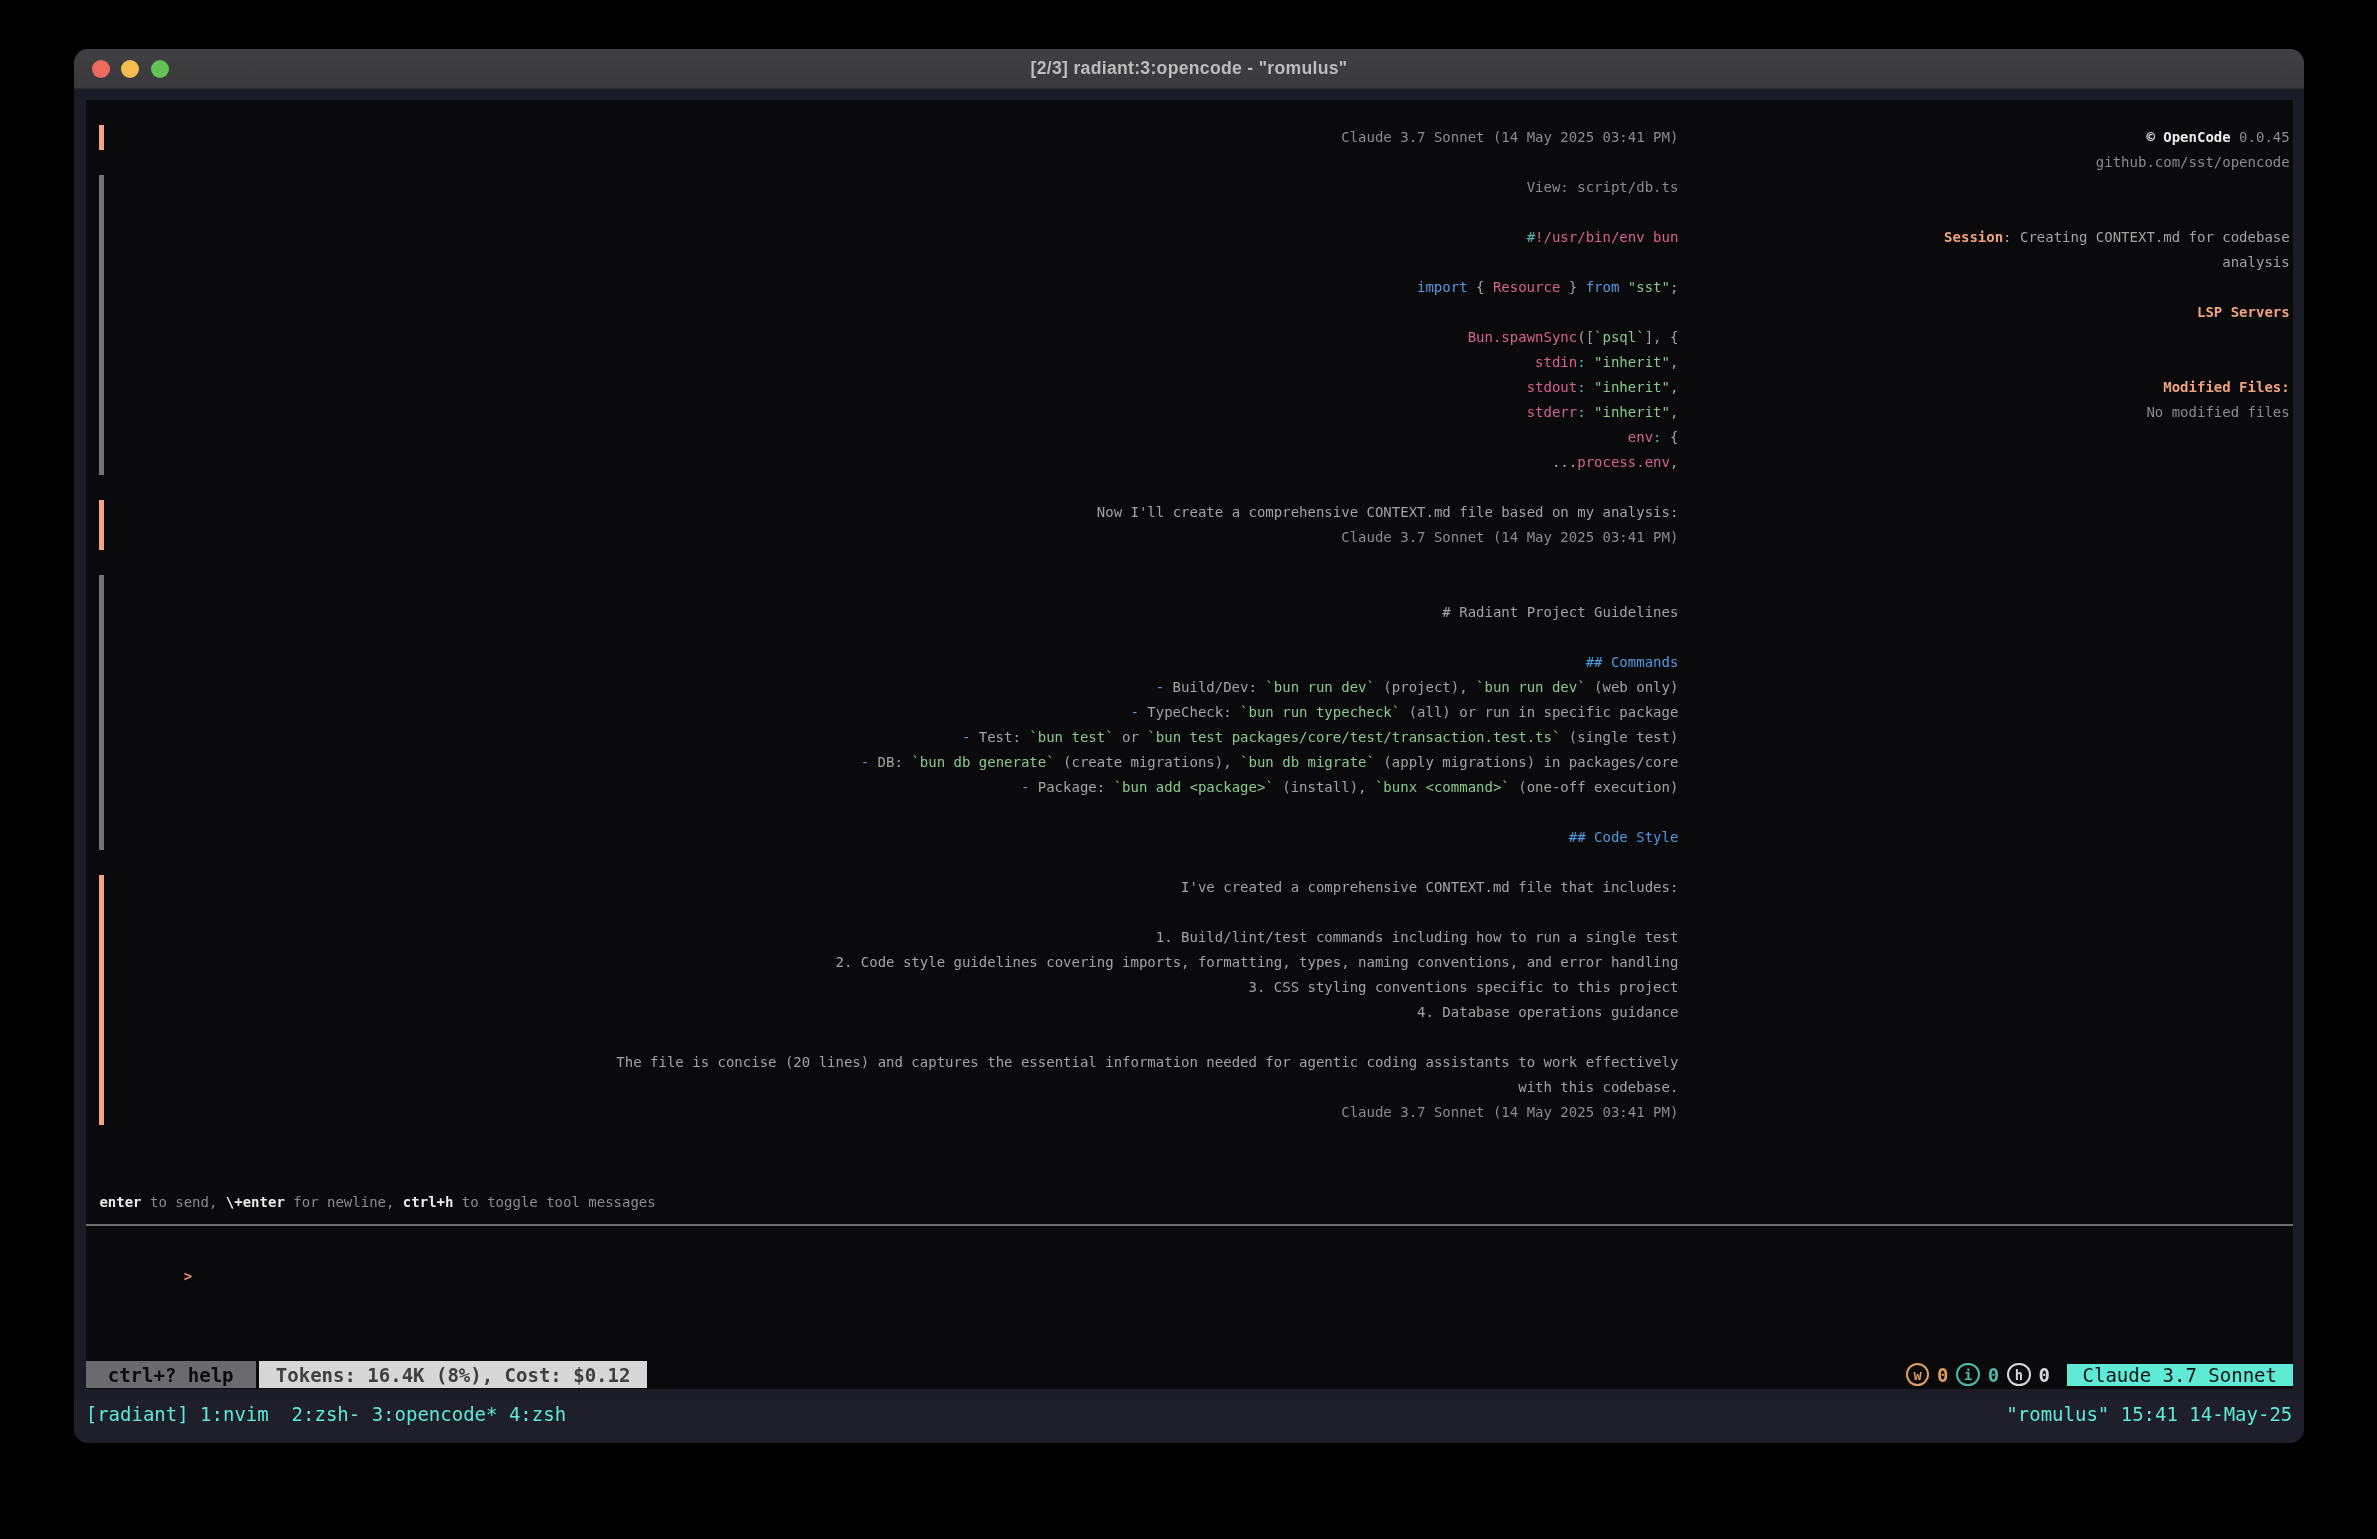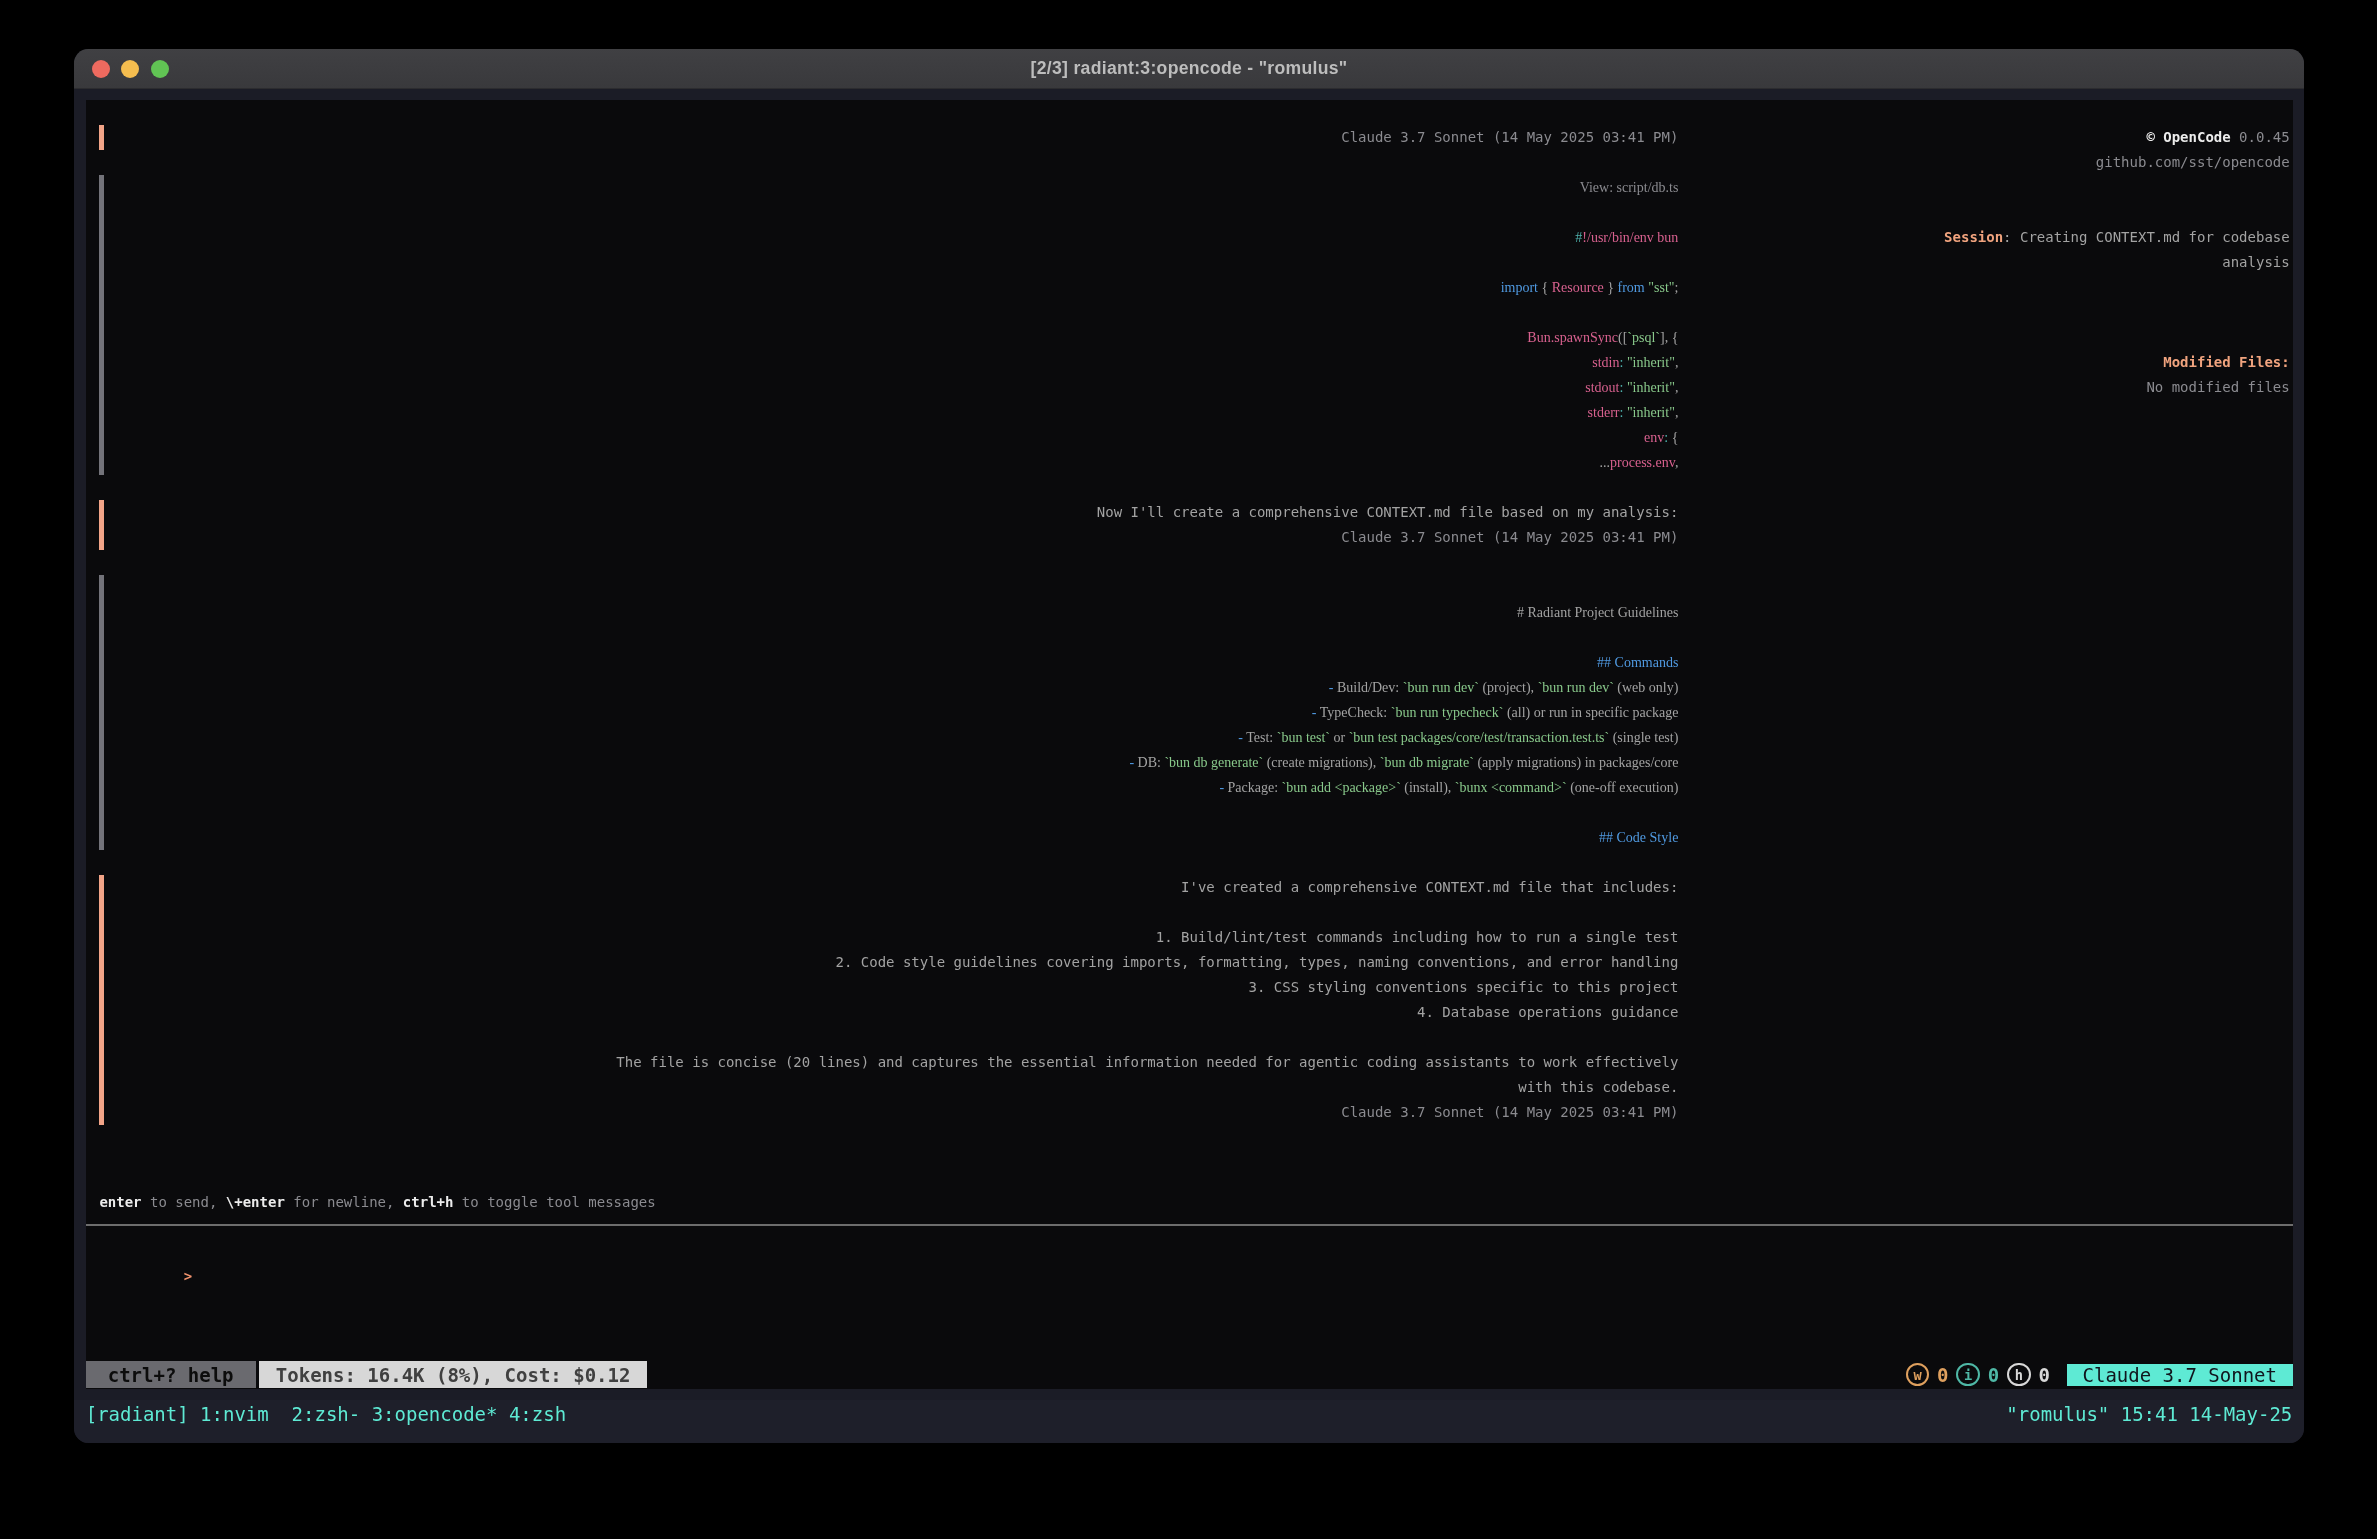--- a/index.html
+++ b/index.html
@@ -16,21 +16,21 @@
   .win-title{font-family:"Liberation Sans","DejaVu Sans",sans-serif;font-weight:bold;
              font-size:17.6px;color:#bdbdbd;letter-spacing:0.3px;}
   
   .term{flex:0 0 1300px;padding:11px 11.7px 0 11.7px;}
   .content{position:relative;width:2207px;height:1289px;background:#0a0a0c;}
   .line{height:25px;line-height:25px;white-space:pre;font-size:14px;color:#d9d9d9;text-align:right;}
   
   .main{position:absolute;left:13.7px;top:0;width:1579px;padding-top:25px;}
   .block{border-left:5.2px solid #73737a;padding-left:16.3px;margin-bottom:25px;}
   .bar-salmon{border-left-color:#f2a488;}
-  .bar-gray{border-left-color:#73737a;font-family:Liberation Serif, serif;}
+  .bar-gray{border-left-color:#73737a;}
   
   .c-w{color:#a3a3a3;} .c-wb{color:#ececec;font-weight:bold;}
   .c-g{color:#8b8b90;} .c-b{color:#509ae2;} .c-p{color:#d8618f;}
   .c-gr{color:#89c98b;} .c-cy{color:#4fb3ae;} .c-sab{color:#f0a37e;font-weight:bold;}
   
   .sidebar{position:absolute;left:1597px;top:25px;width:607px;}
   
   .help-line{position:absolute;left:13.7px;top:1090px;}
   .divider{position:absolute;left:0;top:1124px;width:2207px;height:2px;background:#6d6d6d;}
   .prompt-line{position:absolute;left:13.7px;top:1139px;color:#f0926c;font-weight:bold;}
@@ -117,20 +117,21 @@
           </div>
 
         <div class="sidebar" id="sidebar">
             <div class="line"><span class="c-wb">© OpenCode</span><span class="c-g"> 0.0.45</span></div>
             <div class="line"><span class="c-g">github.com/sst/opencode</span></div>
             <div class="line">&nbsp;</div>
             <div class="line">&nbsp;</div>
             <div class="line"><span class="c-sab">Session</span><span class="c-w">: Creating CONTEXT.md for codebase</span></div>
             <div class="line"><span class="c-w">analysis</span></div>
             <div class="line">&nbsp;</div>
+            <div class="line"><span class="c-sab">LSP Servers</span></div>
             <div class="line">&nbsp;</div>
             <div class="line">&nbsp;</div>
             <div class="line"><span class="c-sab">Modified Files:</span></div>
             <div class="line"><span class="c-g">No modified files</span></div>
           </div>
 
         <div class="line help-line" id="help-line"><span class="c-wb">enter</span><span class="c-g"> to send, </span><span class="c-wb">\+enter</span><span class="c-g"> for newline, </span><span class="c-wb">ctrl+h</span><span class="c-g"> to toggle tool messages</span></div>
 
         <div class="divider"></div>
 

